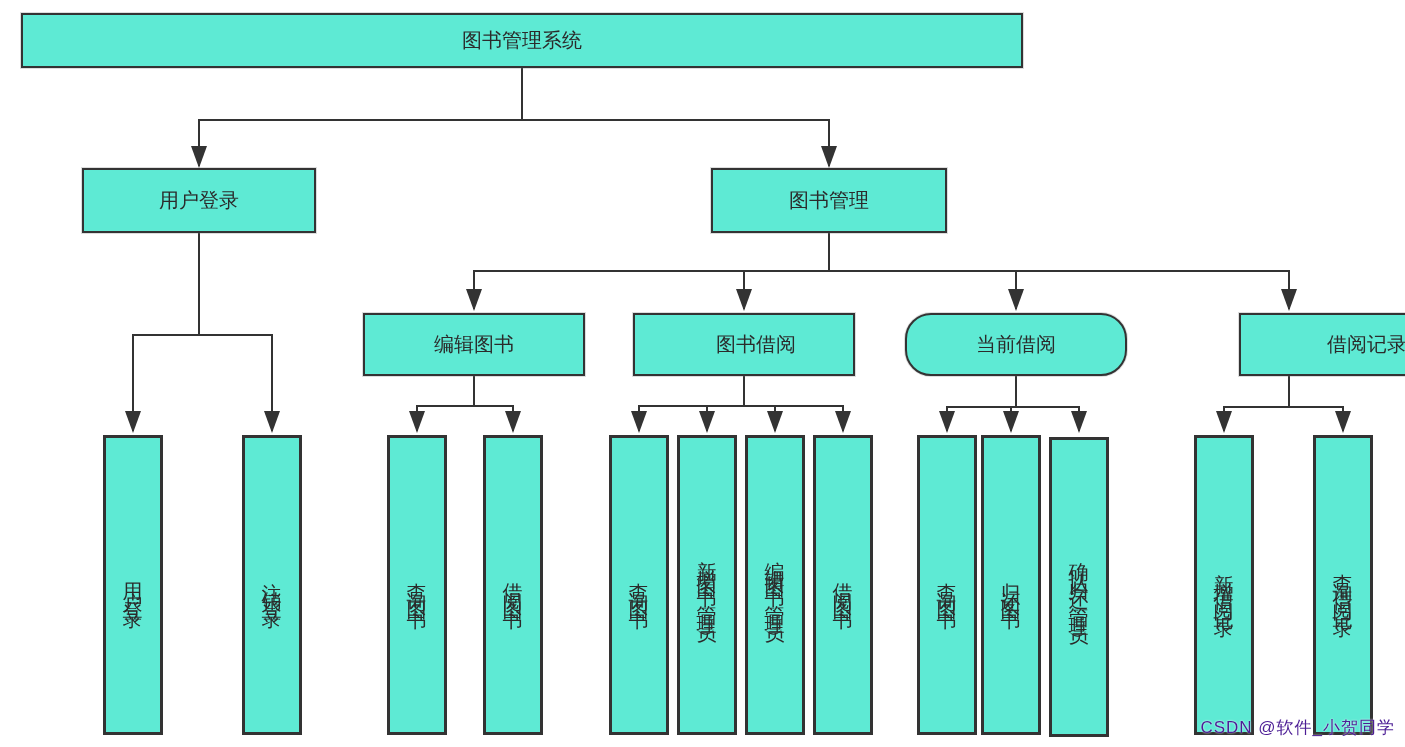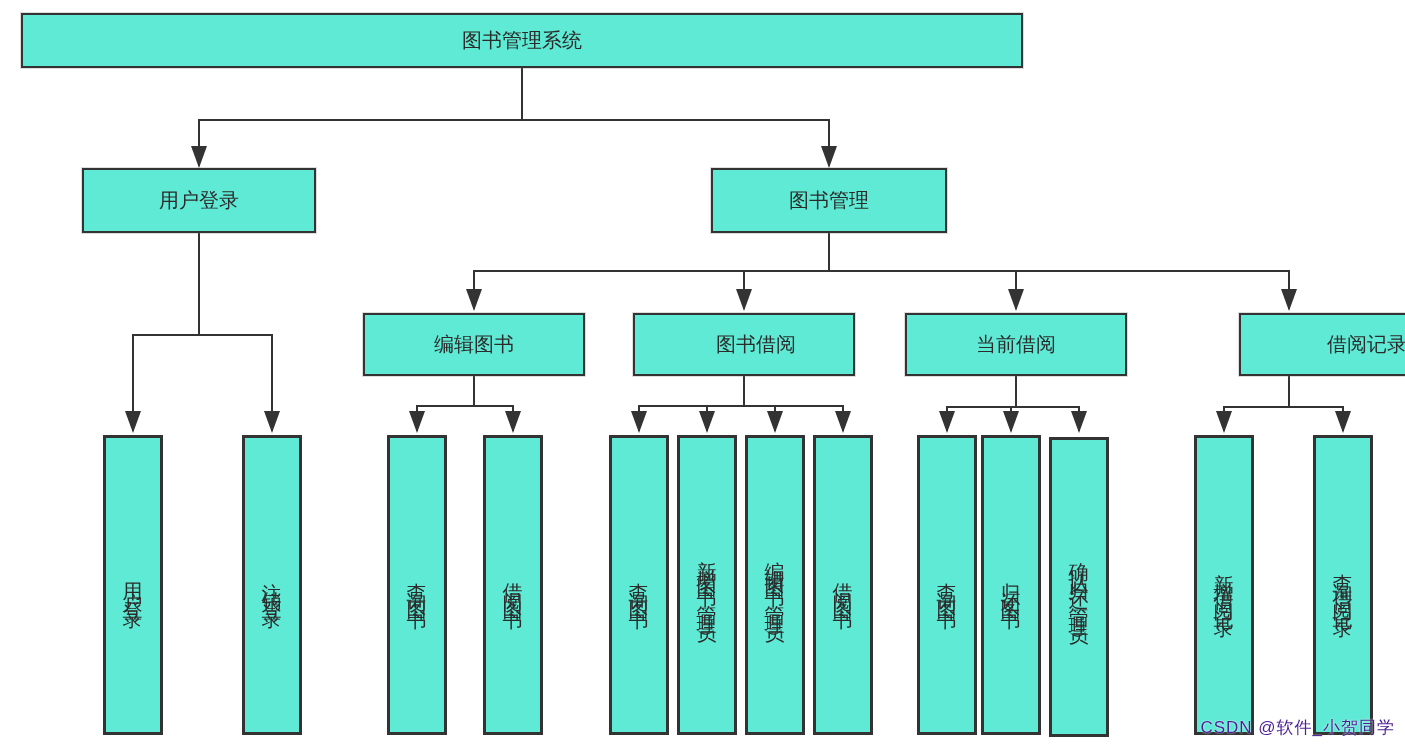--- a/index.html
+++ b/index.html
@@ -107,21 +107,21 @@
   <div class="node" style="left:711px;top:168px;width:236px;height:65px;">
     <span>图书管理</span>
   </div>
 
   <div class="node" style="left:363px;top:313px;width:222px;height:63px;">
     <span>编辑图书</span>
   </div>
   <div class="node" style="left:633px;top:313px;width:222px;height:63px;padding-left:24px;">
     <span>图书借阅</span>
   </div>
-  <div class="node" style="left:905px;top:313px;width:222px;height:63px;">
+  <div class="node" style="left:905px;top:313px;width:222px;height:63px;border-radius:26px;">
     <span>当前借阅</span>
   </div>
   <div class="node" style="left:1239px;top:313px;width:256px;height:63px;">
     <span>借阅记录</span>
   </div>
 
   <div class="node leaf" style="left:103px;top:435px;width:60px;height:300px;">
     <span class="vtxt">用户登录</span>
   </div>
   <div class="node leaf" style="left:242px;top:435px;width:60px;height:300px;">

